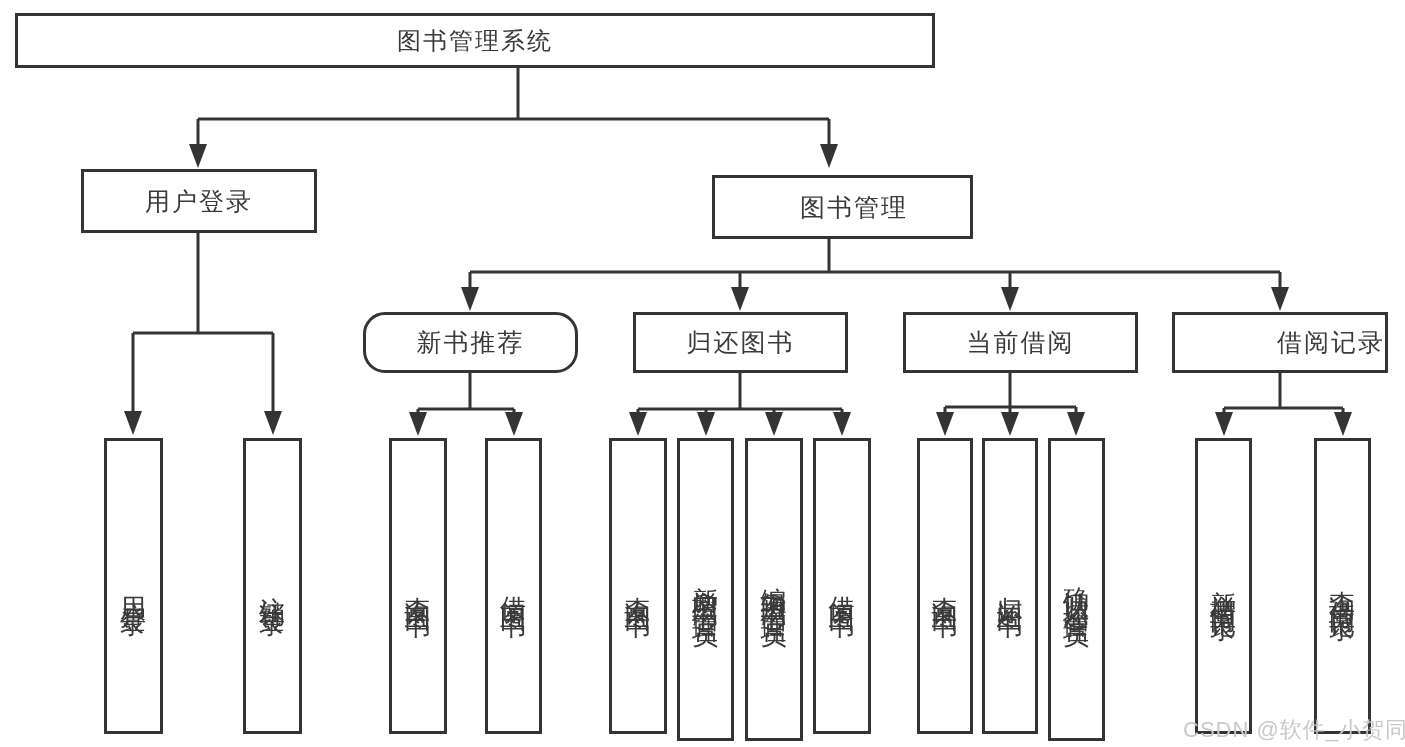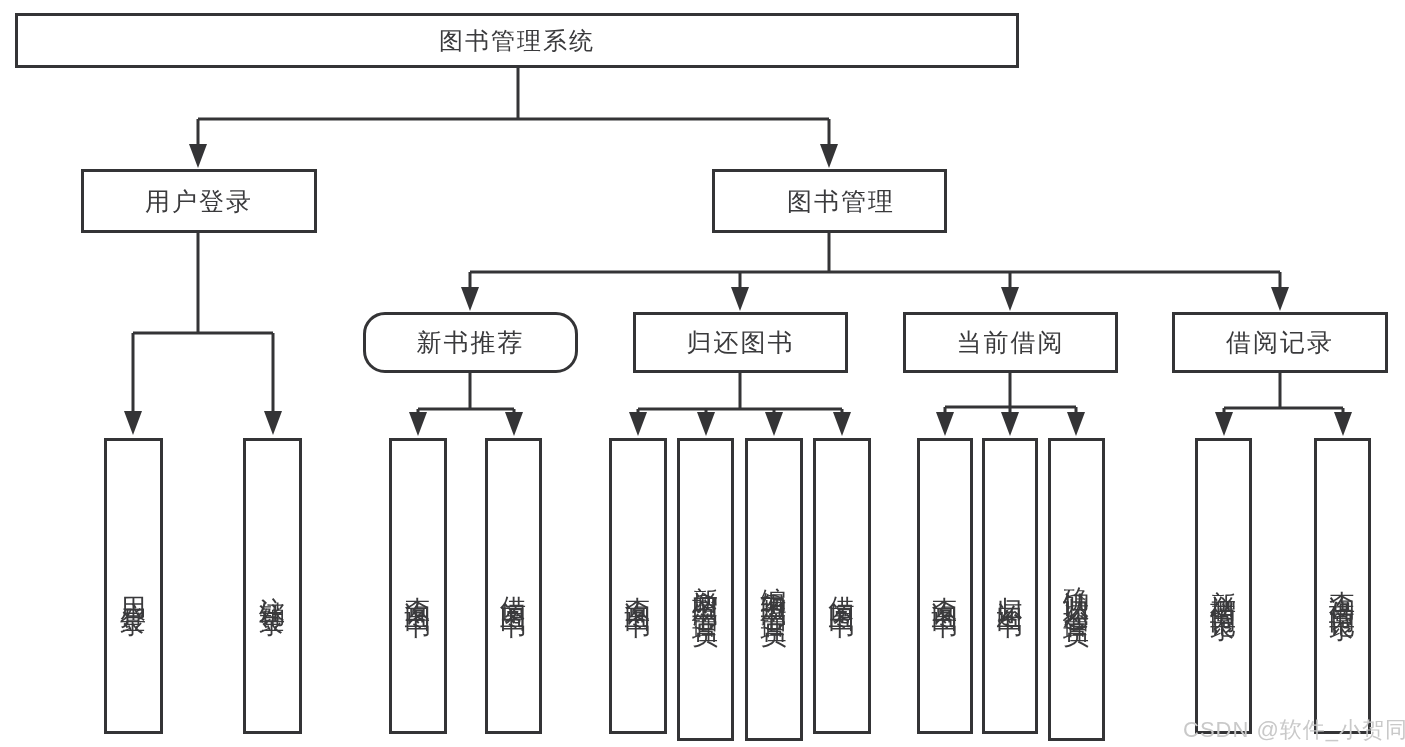--- a/index.html
+++ b/index.html
@@ -95,41 +95,41 @@
       <polygon points="1067,412 1085,412 1076,436"></polygon>
     </g>
 
     <g>
       <path d="M1280 373 V408 M1224 408 H1343 M1224 408 V414 M1343 408 V414"></path>
       <polygon points="1215,412 1233,412 1224,436"></polygon>
       <polygon points="1334,412 1352,412 1343,436"></polygon>
     </g>
   </svg>
 
-  <div class="box title" style="left:15px;top:13px;width:1004px;height:55px;">
+  <div class="box title" style="left:15px;top:13px;width:920px;height:55px;">
     <span class="h-label">图书管理系统</span>
   </div>
 
   <div class="box" style="left:81px;top:169px;width:236px;height:64px;">
     <span class="h-label">用户登录</span>
   </div>
-  <div class="box" style="left:712px;top:169px;width:235px;height:64px;padding-left:23px;">
+  <div class="box" style="left:712px;top:175px;width:261px;height:64px;padding-left:23px;">
     <span class="h-label">图书管理</span>
   </div>
 
   <div class="box" style="left:363px;top:312px;width:215px;height:61px;border-radius:22px;">
     <span class="h-label">新书推荐</span>
   </div>
   <div class="box" style="left:633px;top:312px;width:215px;height:61px;">
     <span class="h-label">归还图书</span>
   </div>
-  <div class="box" style="left:903px;top:312px;width:215px;height:61px;">
+  <div class="box" style="left:903px;top:312px;width:235px;height:61px;">
     <span class="h-label">当前借阅</span>
   </div>
-  <div class="box" style="left:1172px;top:312px;width:216px;height:61px;">
+  <div class="box" style="left:1172px;top:312px;width:216px;height:61px;justify-content:flex-end;">
     <span class="h-label">借阅记录</span>
   </div>
 
   <div class="box" style="left:104px;top:438px;width:59px;height:296px;">
     <span class="v-label">用户登录</span>
   </div>
   <div class="box" style="left:243px;top:438px;width:59px;height:296px;">
     <span class="v-label">注销登录</span>
   </div>
 

